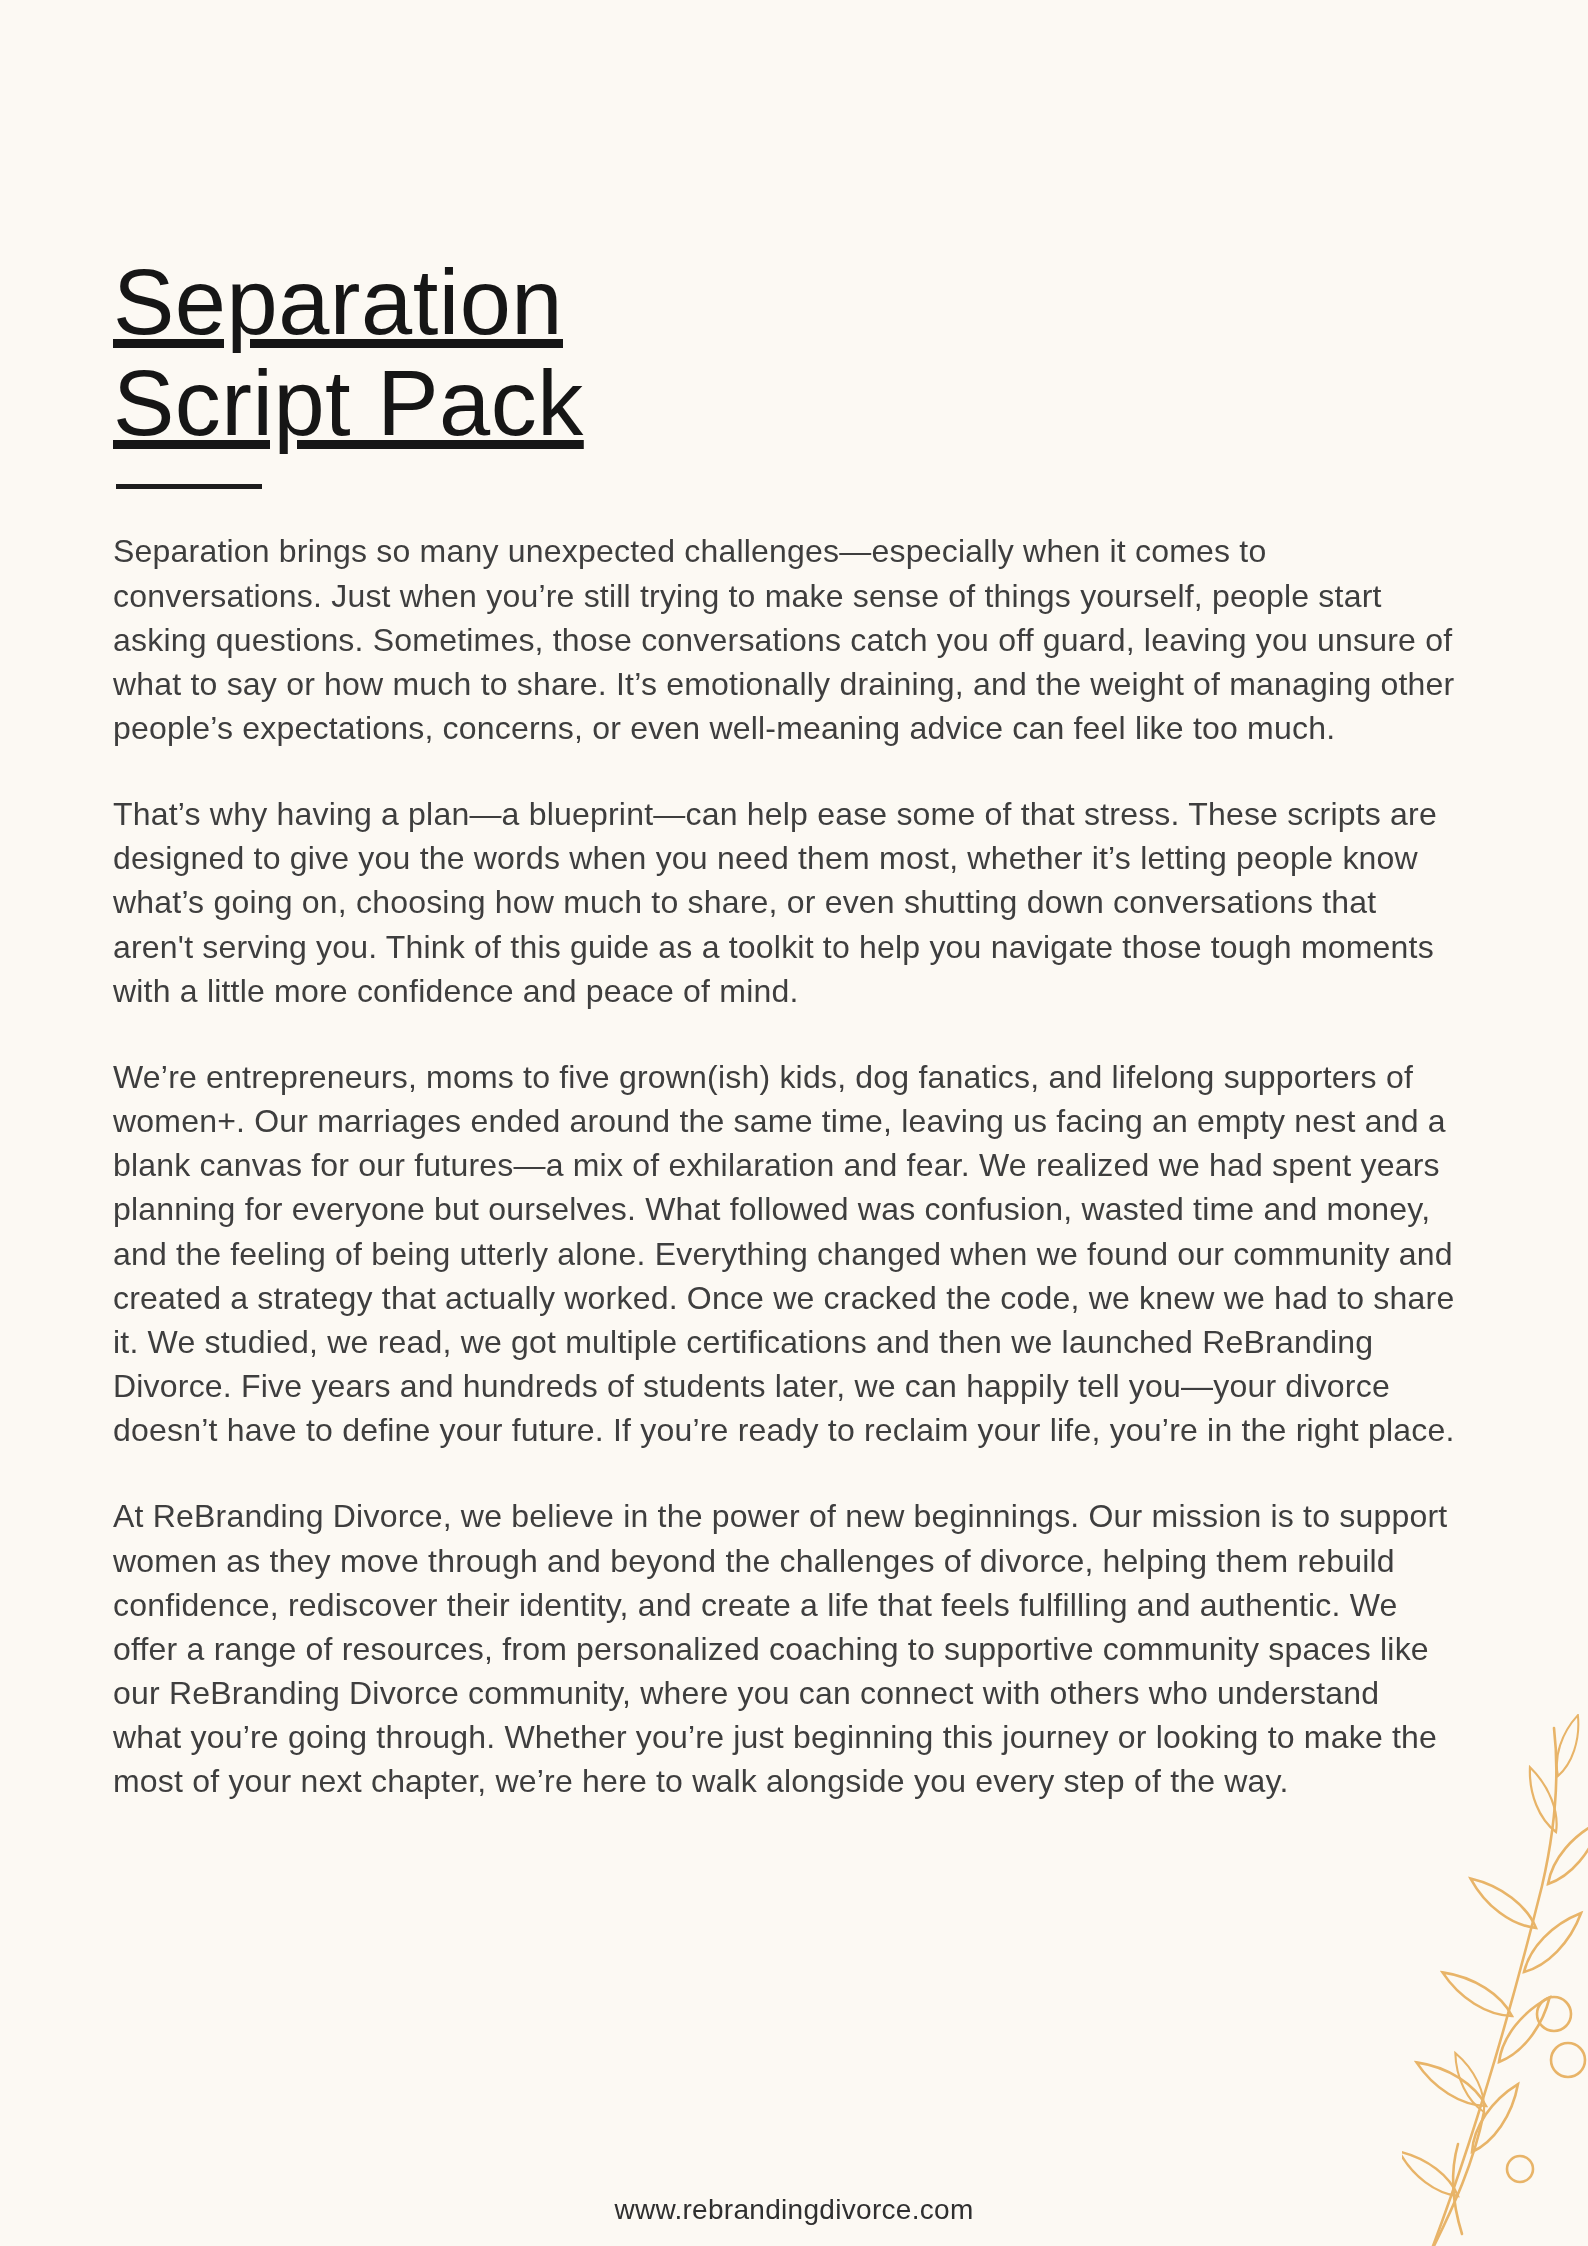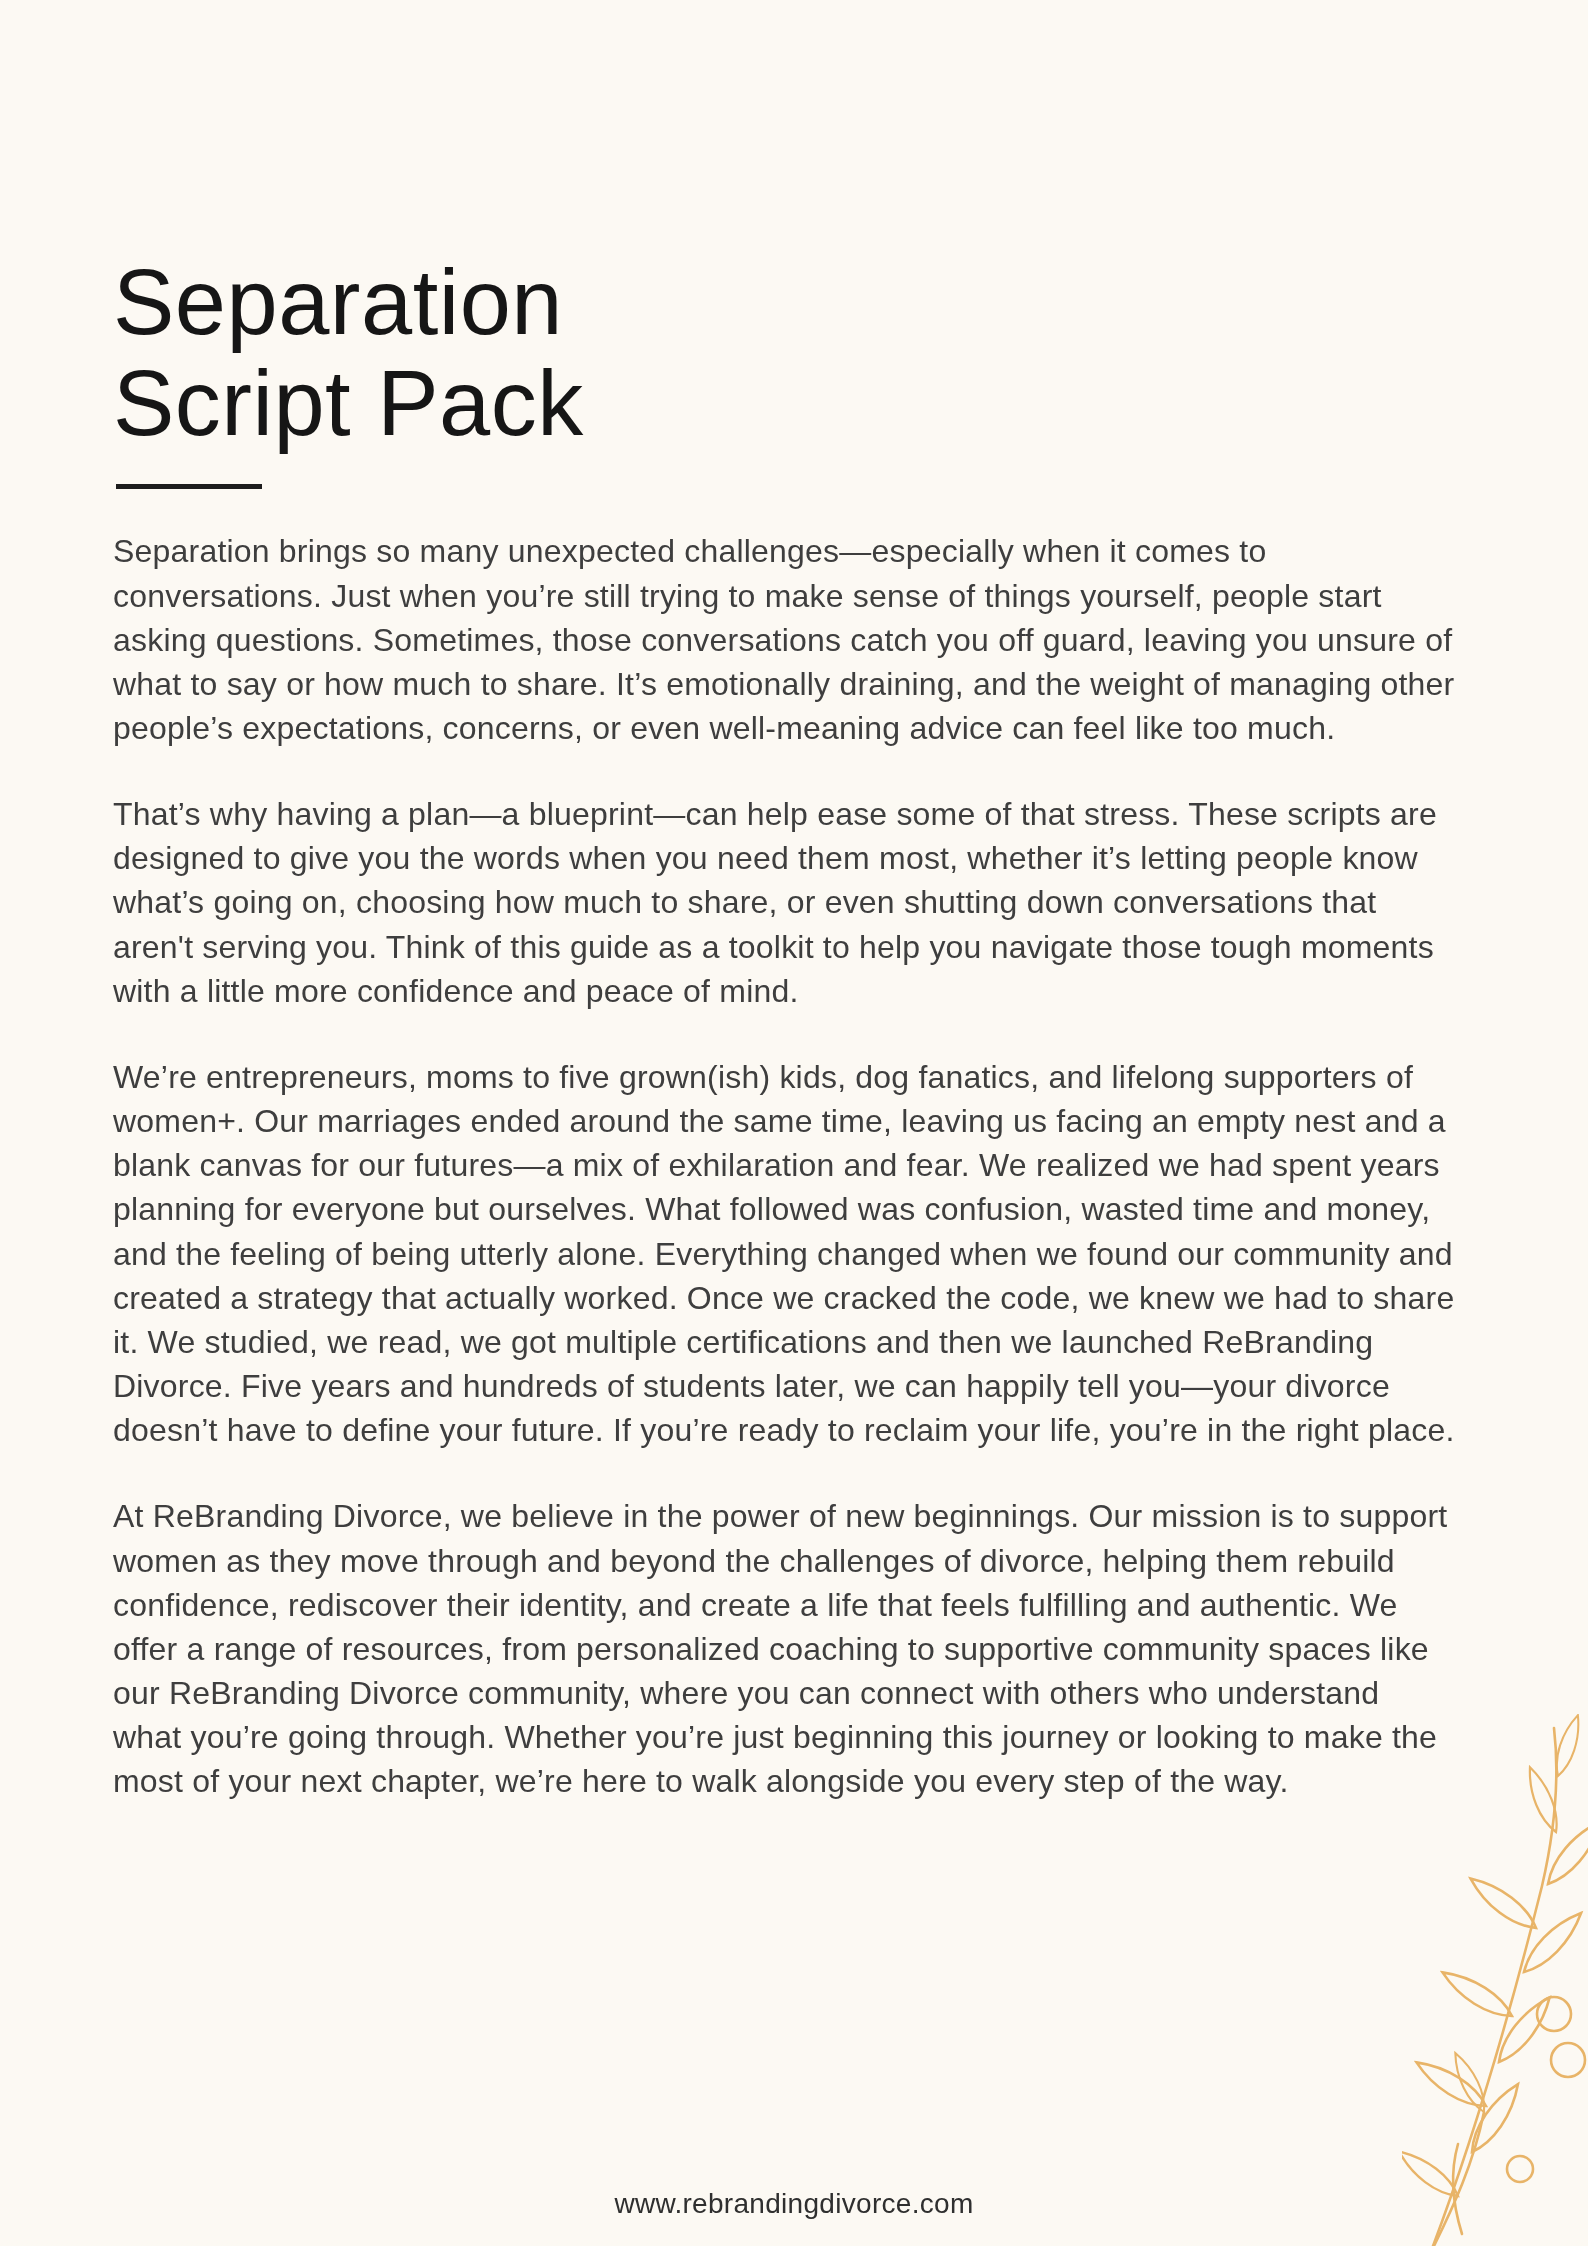--- a/index.html
+++ b/index.html
@@ -24,21 +24,21 @@
   }
 
   h1.title {
     margin: 0;
     font-size: 92px;
     line-height: 1.1;
     font-weight: 500;
     color: #161616;
     letter-spacing: 0.5px;
   }
-  h1.title .t-line { display: block; }
+  h1.title .t-line { display: block; text-decoration: underline; }
 
   .divider {
     width: 146px;
     border-top: 5px solid #1d1d1d;
     margin: 30px 0 40px 3px;
   }
 
   p.body {
     max-width: 1342px;
     margin: 0 9px 42px 0;
@@ -51,21 +51,21 @@
 
   p.section-heading {
     margin-bottom: 42px;
   }
 
   .footer-url {
     position: absolute;
     z-index: 3;
     left: 0;
     right: 0;
-    bottom: 26px;
+    bottom: 20px;
     text-align: center;
     font-size: 28px;
     color: #2f2f2f;
     letter-spacing: 0.3px;
     margin-top: 16px;
   }
 
   .olive {
     position: absolute;
     z-index: 1;

